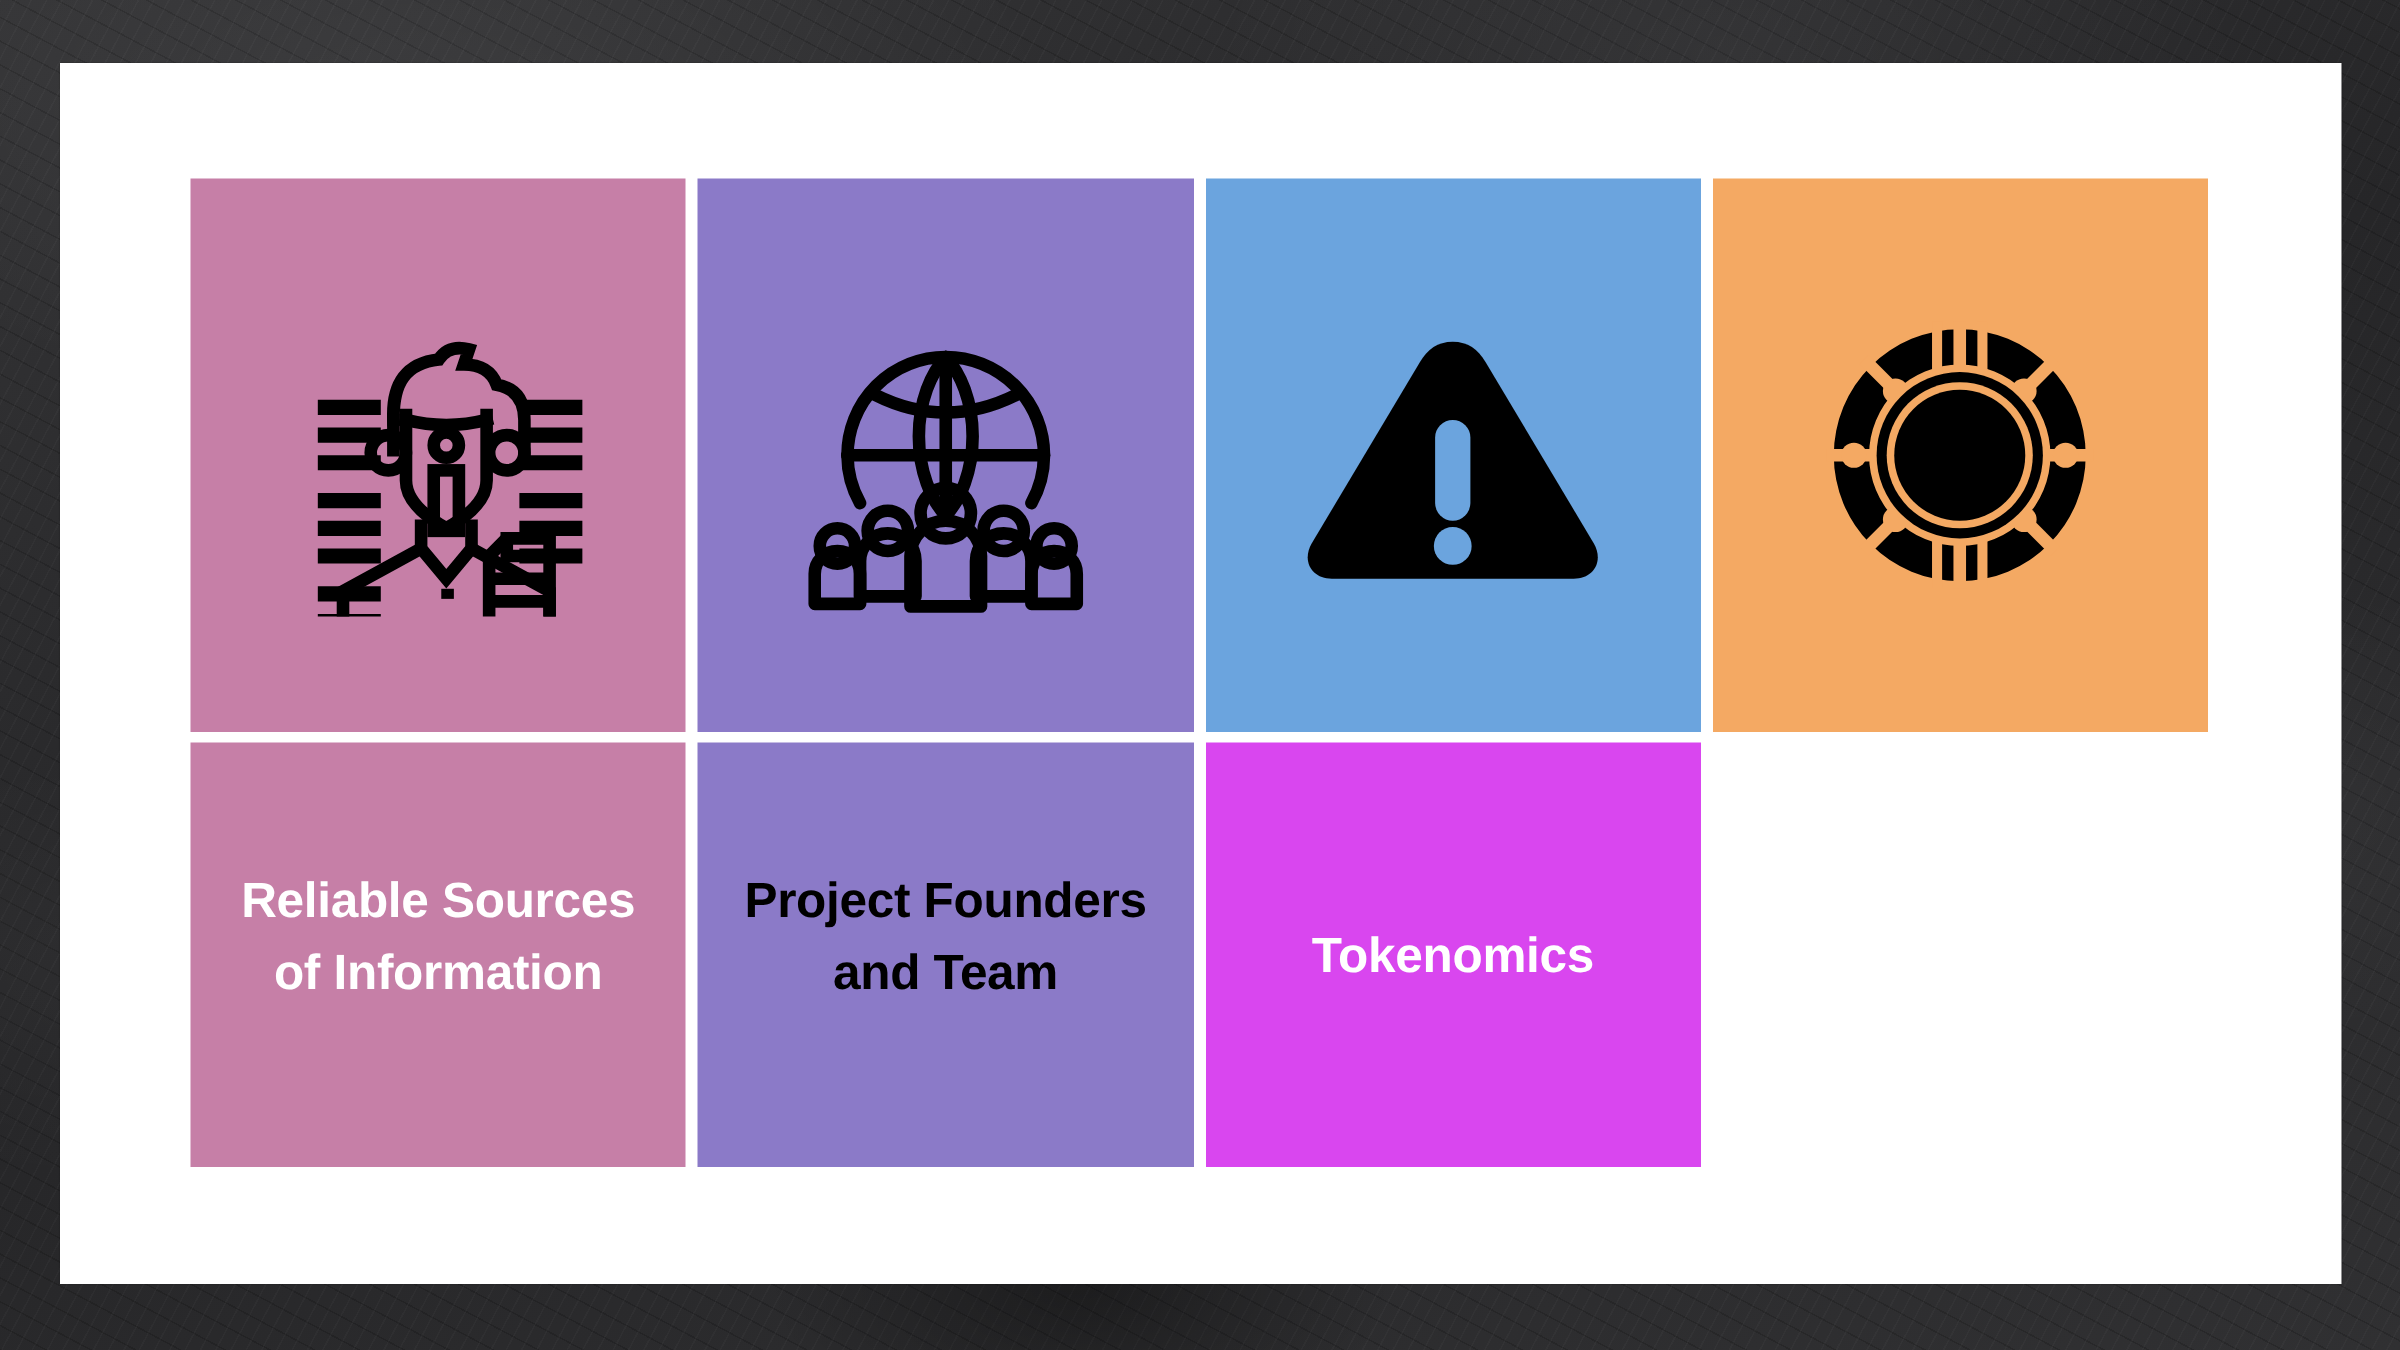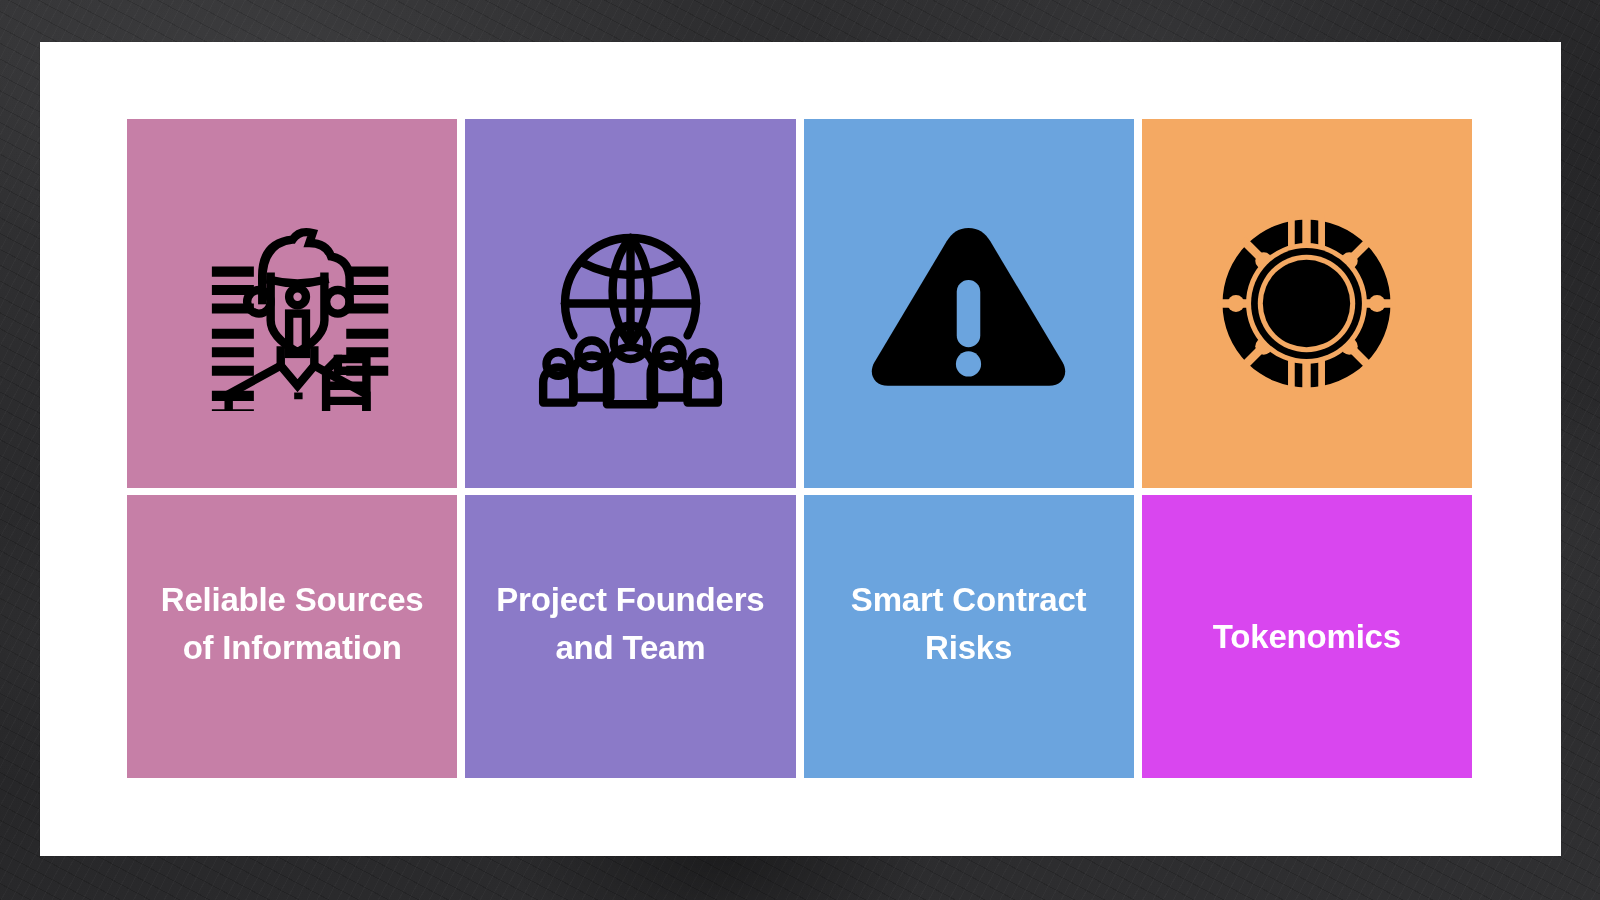--- a/index.html
+++ b/index.html
@@ -246,27 +246,23 @@
         </svg>
       </span>
     </div>
 
     <div class="tile label-tile" style="background-color: rgb(198, 127, 167);">
       <div class="tile-label" style="color: rgb(255, 255, 255);">Reliable Sources
 of Information</div>
     </div>
 
     <div class="tile label-tile" style="background-color: rgb(139, 122, 200);">
-      <div class="tile-label" style="color: #ffffff;">Project Founders
+      <div class="tile-label" style="color: #000000;">Project Founders
 and Team</div>
     </div>
 
-    <div class="tile label-tile" style="background-color: rgb(107, 164, 222);">
-      <div class="tile-label" style="color: rgb(255, 255, 255);">Smart Contract
-Risks</div>
-    </div>
 
     <div class="tile label-tile" style="background-color: #d946ef;">
       <div class="tile-label single-line" style="color: rgb(255, 255, 255);">Tokenomics</div>
     </div>
 
   </div>
 </div>
 
 </body></html>

